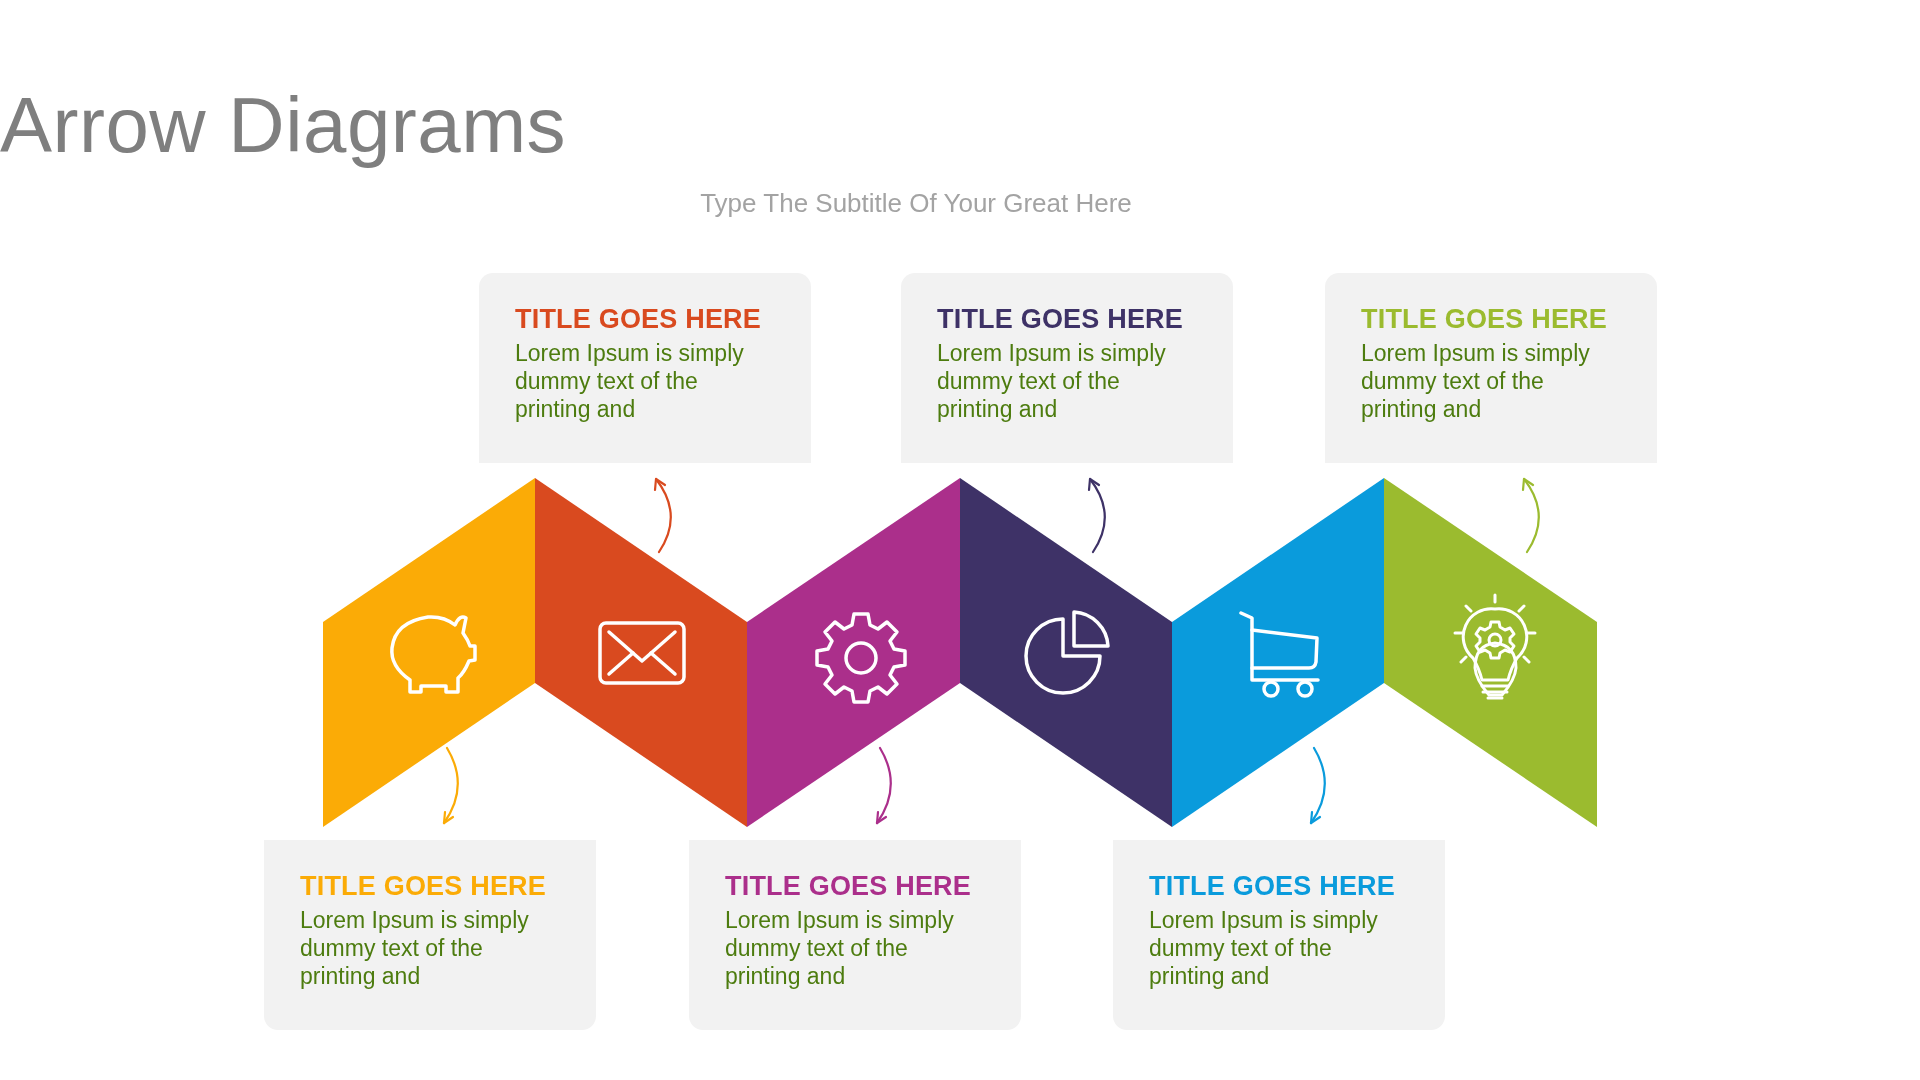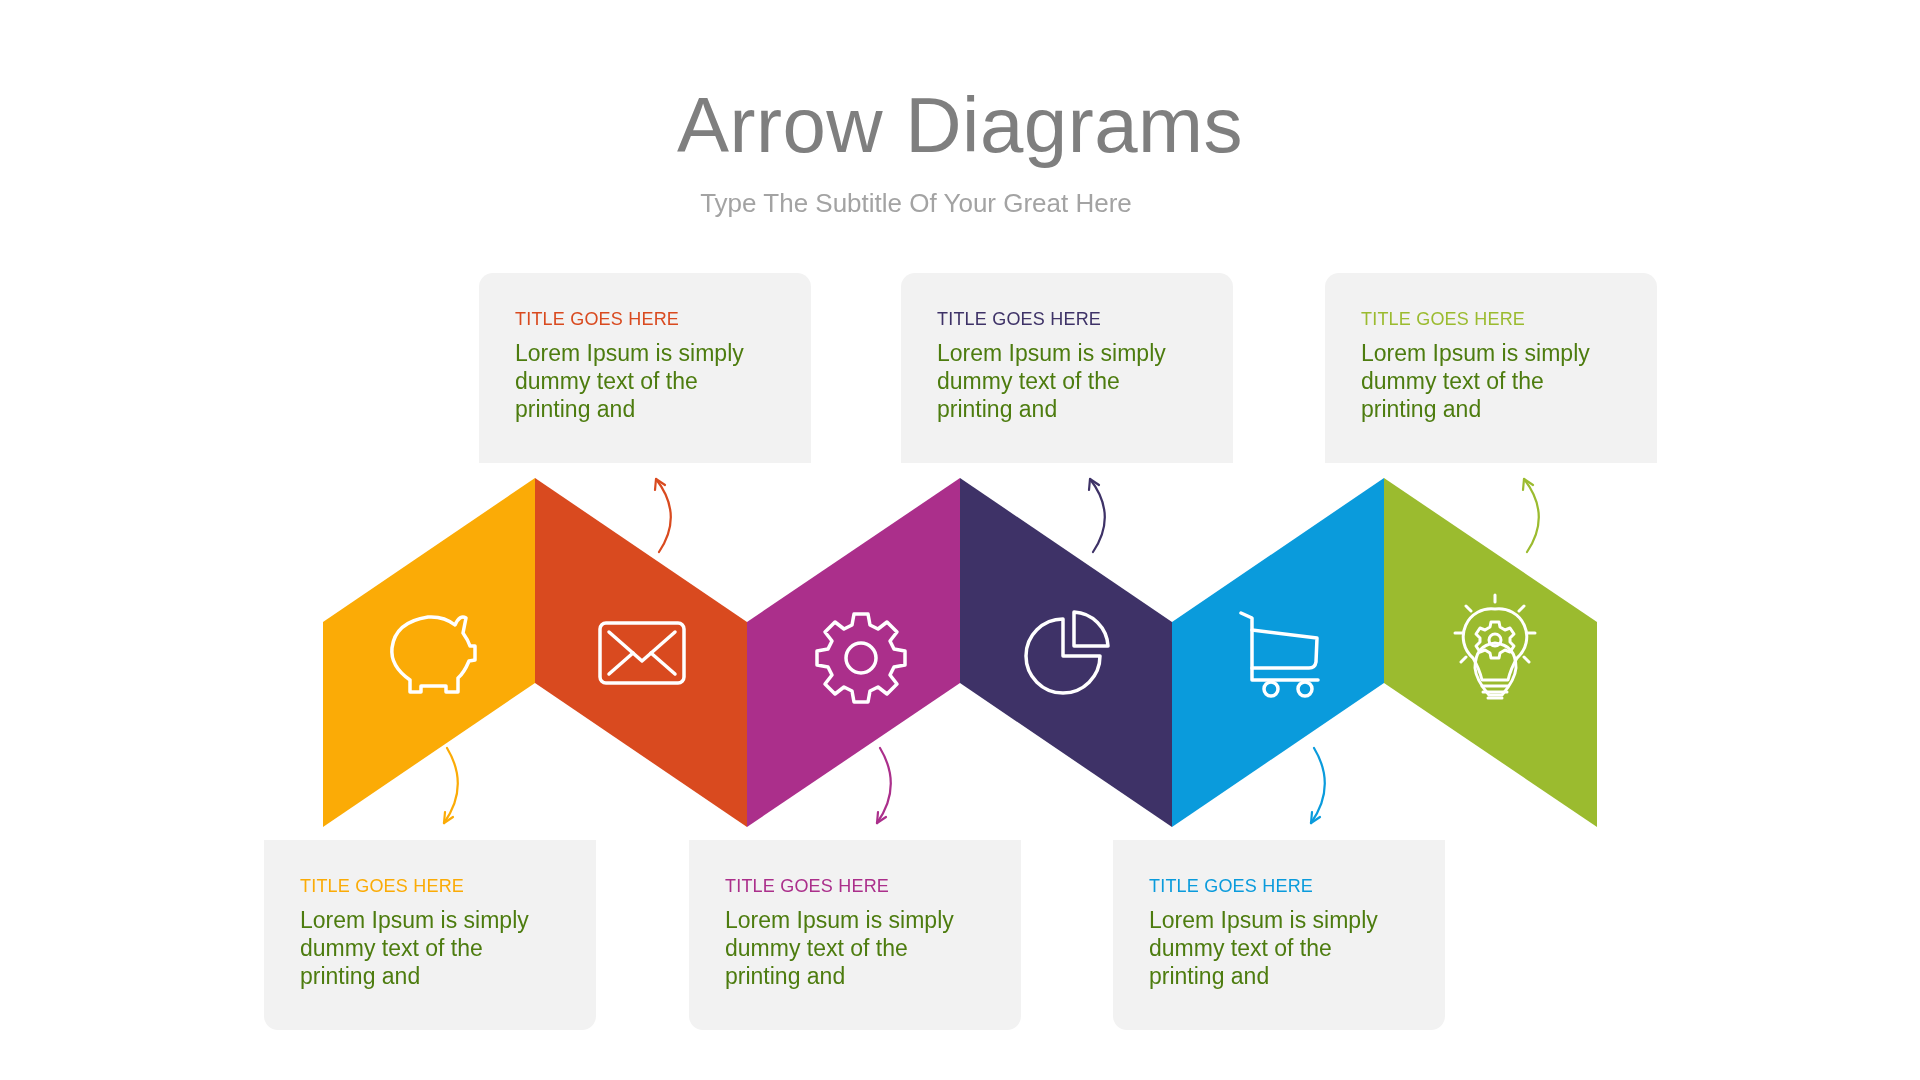--- a/index.html
+++ b/index.html
@@ -1,35 +1,35 @@
 <!DOCTYPE html>
 <html><head>
 <meta charset="utf-8">
 <style>
   html, body { margin:0; padding:0; }
   body {
     width:1920px; height:1080px; background:#ffffff; position:relative; overflow:hidden;
     font-family:"Liberation Sans", "DejaVu Sans", sans-serif;
   }
   .title {
-    position:absolute; left:0; width:1920px; top:80px; text-align:center;
+    position:absolute; left:0; width:1920px; top:80px; 
     font-size:78px; color:#7f7f7f; line-height:90px; letter-spacing:0.5px;
   }
   .subtitle {
     position:absolute; left:0; width:1832px; top:186px; text-align:center;
     font-size:26px; color:#a3a3a3; line-height:34px;
   }
   .card {
     position:absolute; width:332px; height:190px; background:#f2f2f2; box-sizing:border-box;
     padding:30px 30px 0 36px;
   }
   .card.top { border-radius:14px 14px 0 0; top:273px; }
   .card.bottom { border-radius:0 0 14px 14px; top:840px; }
   .card-title {
-    font-weight:normal; font-size:18px; line-height:32px; margin-bottom:4px; letter-spacing:0.2px;
+    font-weight:bold; font-size:27px; line-height:32px; margin-bottom:4px; letter-spacing:0.2px;
   }
   .card-body {
     font-size:23px; line-height:28px; color:#4d7c0f; width:260px;
   }
   svg.diagram { position:absolute; left:0; top:0; }
 </style>
 </head>
 <body>
 
 <div class="title">Arrow Diagrams</div>

